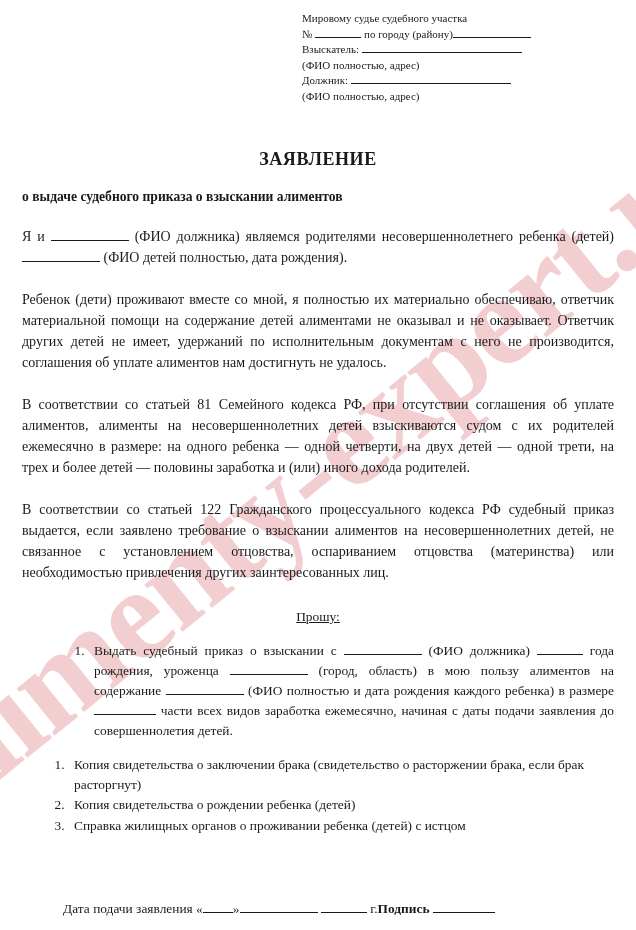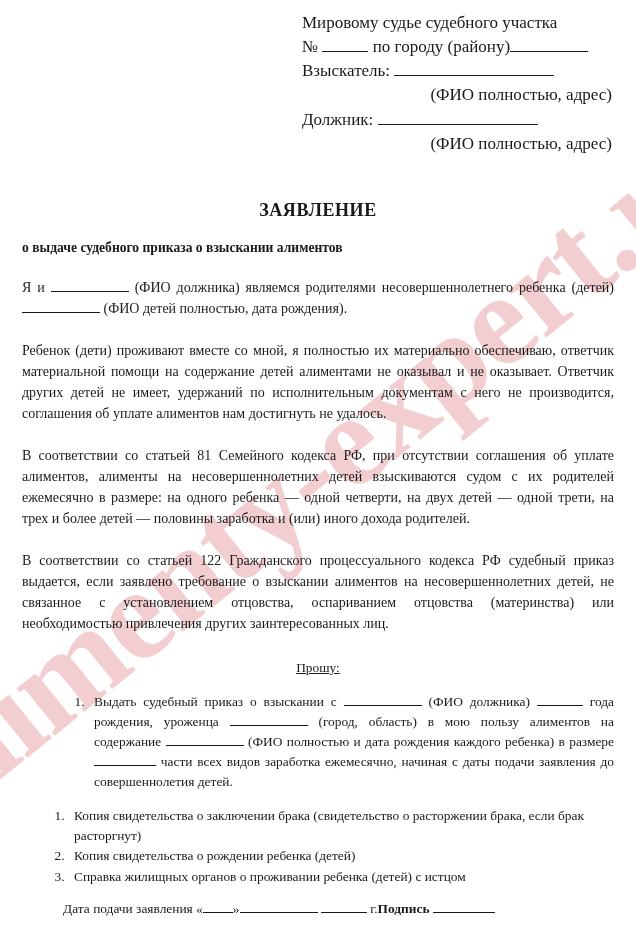--- a/index.html
+++ b/index.html
@@ -47,27 +47,27 @@
     z-index: 2;
     width: 636px;
     height: 930px;
     box-sizing: border-box;
     padding: 0 22px;
   }
 
   .addressee {
     margin-top: 11px;
     padding-left: 280px;
-    font-size: 17px;
+    font-size: 11px;
     line-height: 1.42;
   }
   .addressee .ln { white-space: nowrap; }
   .addressee .indent-hint {
     display: block;
-    text-align: right;
+    text-align: left;
     padding-right: 2px;
   }
 
   .fill {
     display: inline-block;
     border-bottom: 1px solid #1a1a1a;
     vertical-align: baseline;
   }
   .f-xs  { width: 30px; }
   .f-sm  { width: 46px; }

